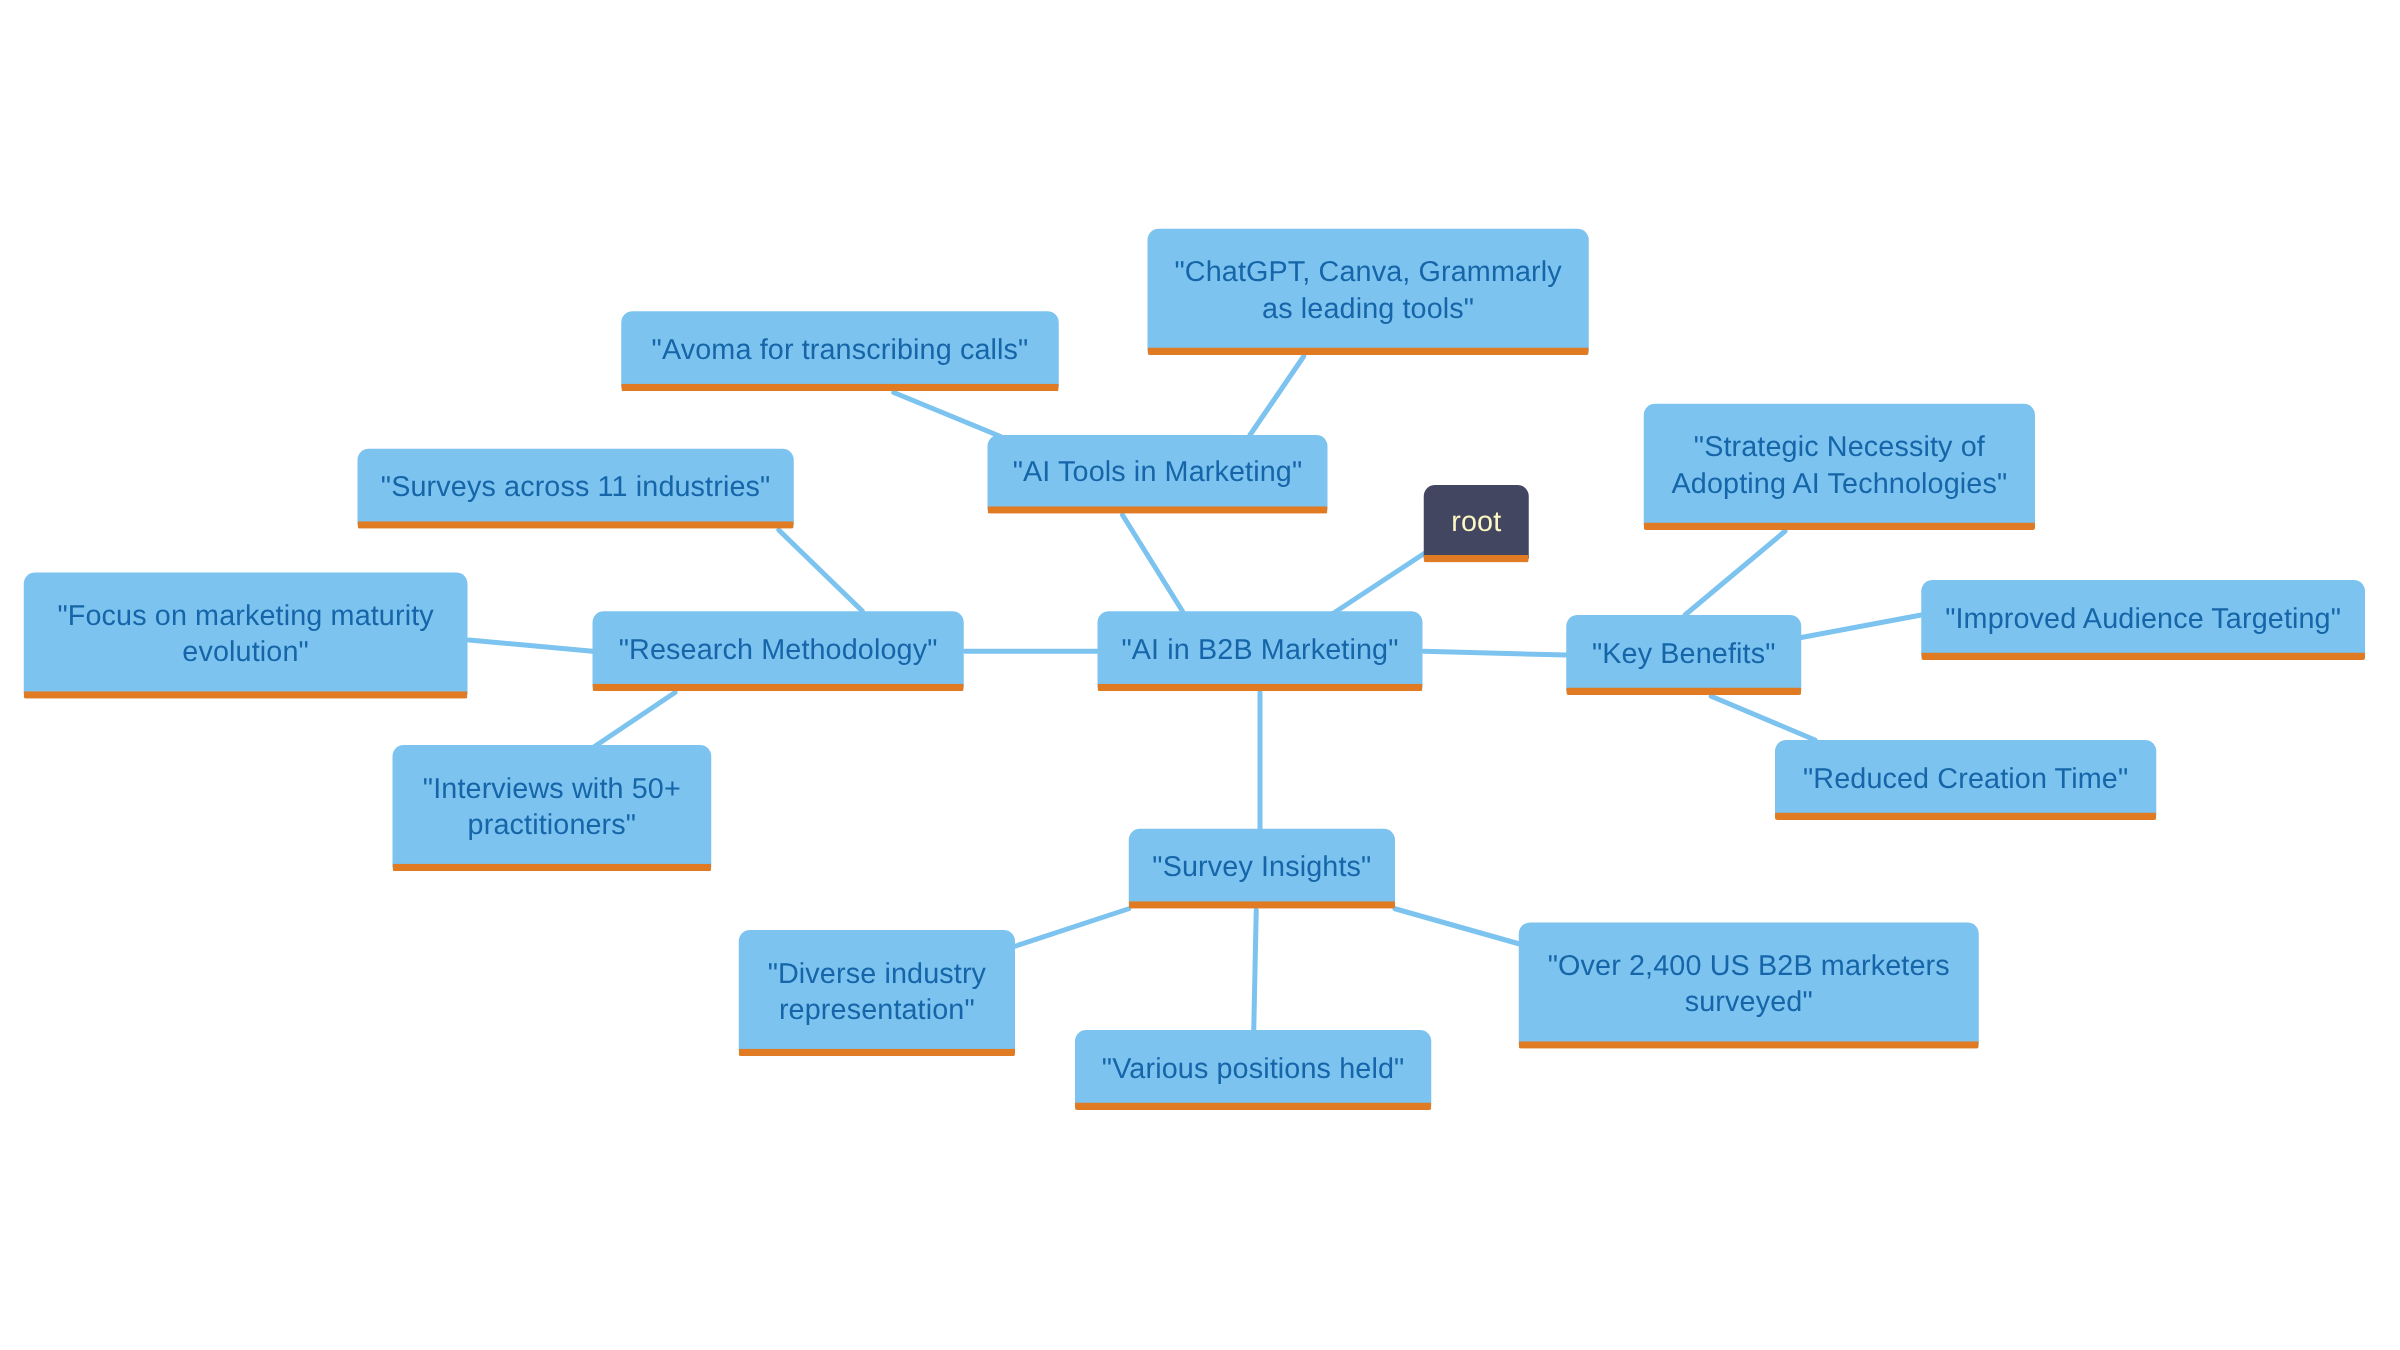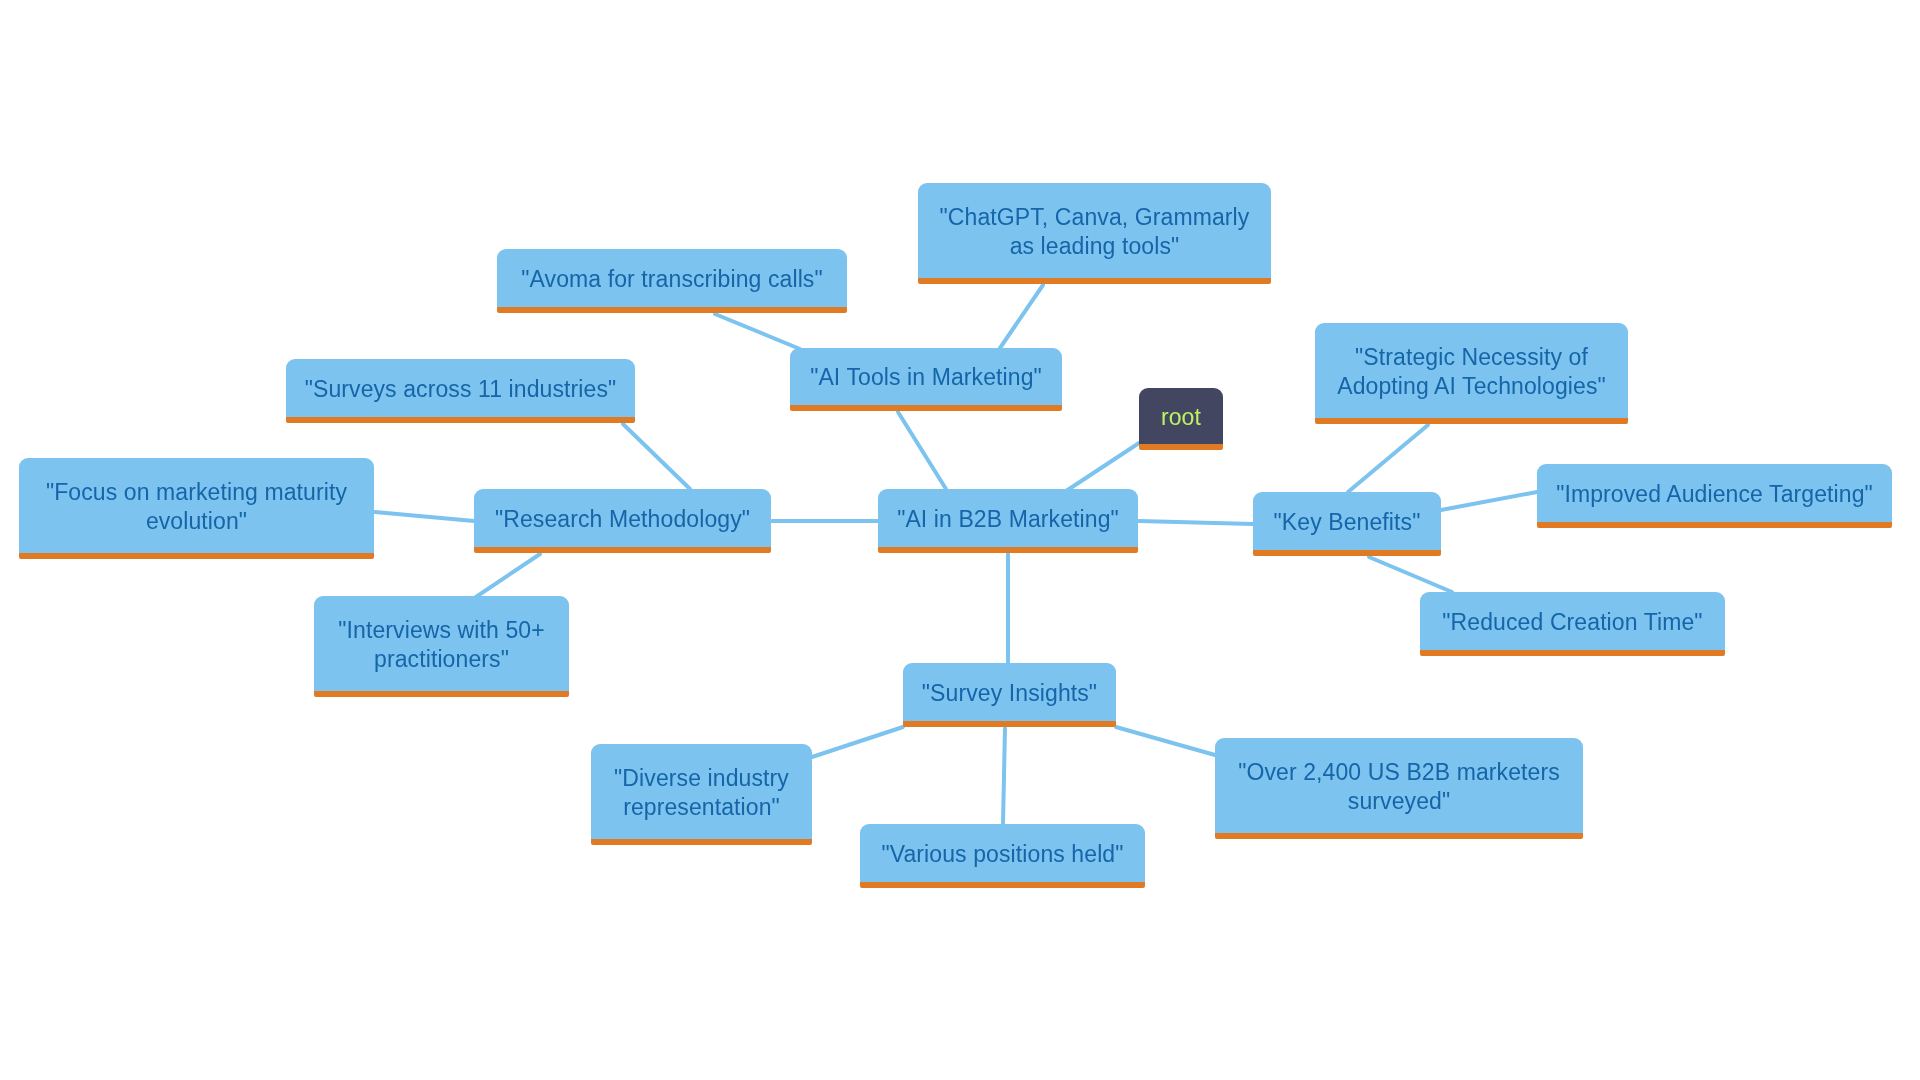--- a/index.html
+++ b/index.html
@@ -36,21 +36,21 @@
     border-bottom: 6px solid #e07b24;
     padding: 6px 14px 4px 14px;
     font-size: 23px;
     line-height: 1.22;
     letter-spacing: 0.1px;
     white-space: pre-line;
     z-index: 2;
   }
   .node.root {
     background: #434660;
-    color: #bef264;
+    color: #fef9c3;
     border-bottom: 6px solid #e07b24;
     font-size: 23px;
   }
 </style>
 </head>
 <body>
 
 <div id="canvas">
   <svg id="edges" width="1920" height="1080" viewBox="0 0 1920 1080">
       <line x1="1139" y1="443" x2="1060" y2="495" stroke="#7cc3ef" stroke-width="4" stroke-linecap="round"></line>

